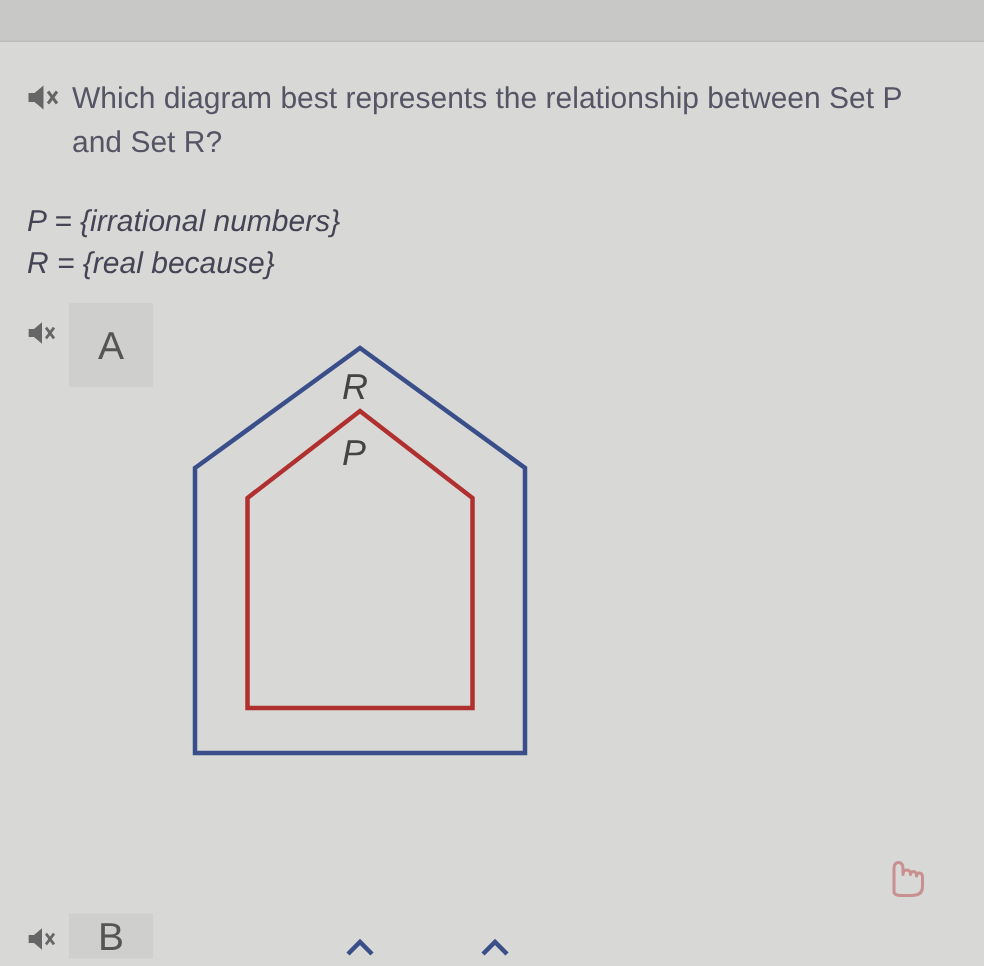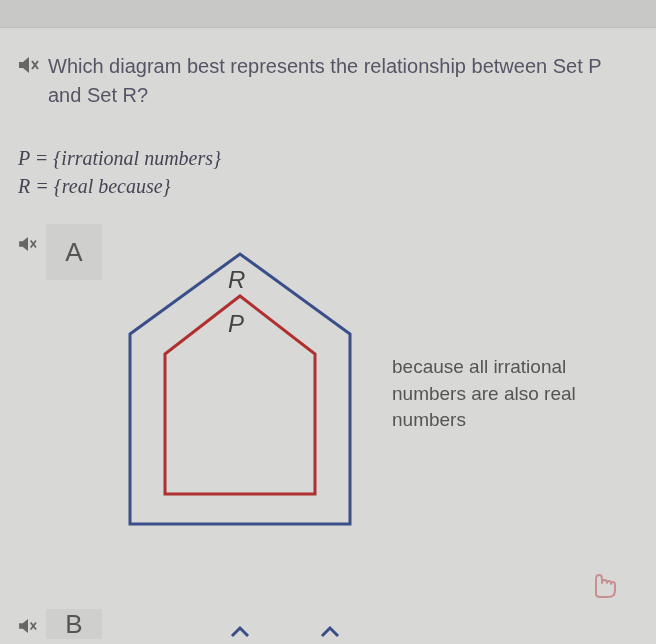--- a/index.html
+++ b/index.html
@@ -17,41 +17,40 @@
     background: #c8c8c6;
     border-bottom: 1px solid #bbb;
   }
   .content {
     padding: 24px 18px 0 18px;
   }
   .question-block {
     display: flex;
     align-items: flex-start;
     gap: 8px;
-    margin-bottom: 34px;
+    margin-bottom: 24px;
   }
   .speaker-icon {
     display: inline-flex;
     align-items: center;
     margin-top: 4px;
     color: #666;
     flex-shrink: 0;
   }
   .question-text {
     font-size: 20px;
     line-height: 1.45;
     color: #556;
   }
   .definitions {
     font-size: 20px;
     color: #445;
     line-height: 1.4;
-    margin-bottom: 24px;
+    margin-bottom: 12px;
     font-style: italic;
-    font-family: Liberation Serif, serif;
   }
   .option-row {
     display: flex;
     align-items: flex-start;
     gap: 8px;
   }
   .small-speaker {
     margin-top: 12px;
     color: #666;
   }
@@ -145,25 +144,20 @@
 
         <path d="M20 110 L130 30 L240 110 L240 300 L20 300 Z" fill="none" stroke="#3a4e8a" stroke-width="3"></path>
 
         <path d="M55 130 L130 72 L205 130 L205 270 L55 270 Z" fill="none" stroke="#b03030" stroke-width="3"></path>
 
         <text x="118" y="64" font-size="24" font-style="italic" fill="#444">R</text>
         <text x="118" y="108" font-size="24" font-style="italic" fill="#444">P</text>
       </svg>
     </div>
 
-    <div class="explain">
-      <div>because all irrational</div>
-      <div>numbers are also real</div>
-      <div>numbers</div>
-    </div>
   </div>
 
 </div>
 
 <div class="bottom-row">
   <span class="speaker-icon">
     <svg width="20" height="16" viewBox="0 0 22 18">
       <path d="M1 6 L5 6 L11 1 L11 17 L5 12 L1 12 Z" fill="#666"></path>
       <line x1="14" y1="5" x2="20" y2="13" stroke="#666" stroke-width="2"></line>
       <line x1="20" y1="5" x2="14" y2="13" stroke="#666" stroke-width="2"></line>

